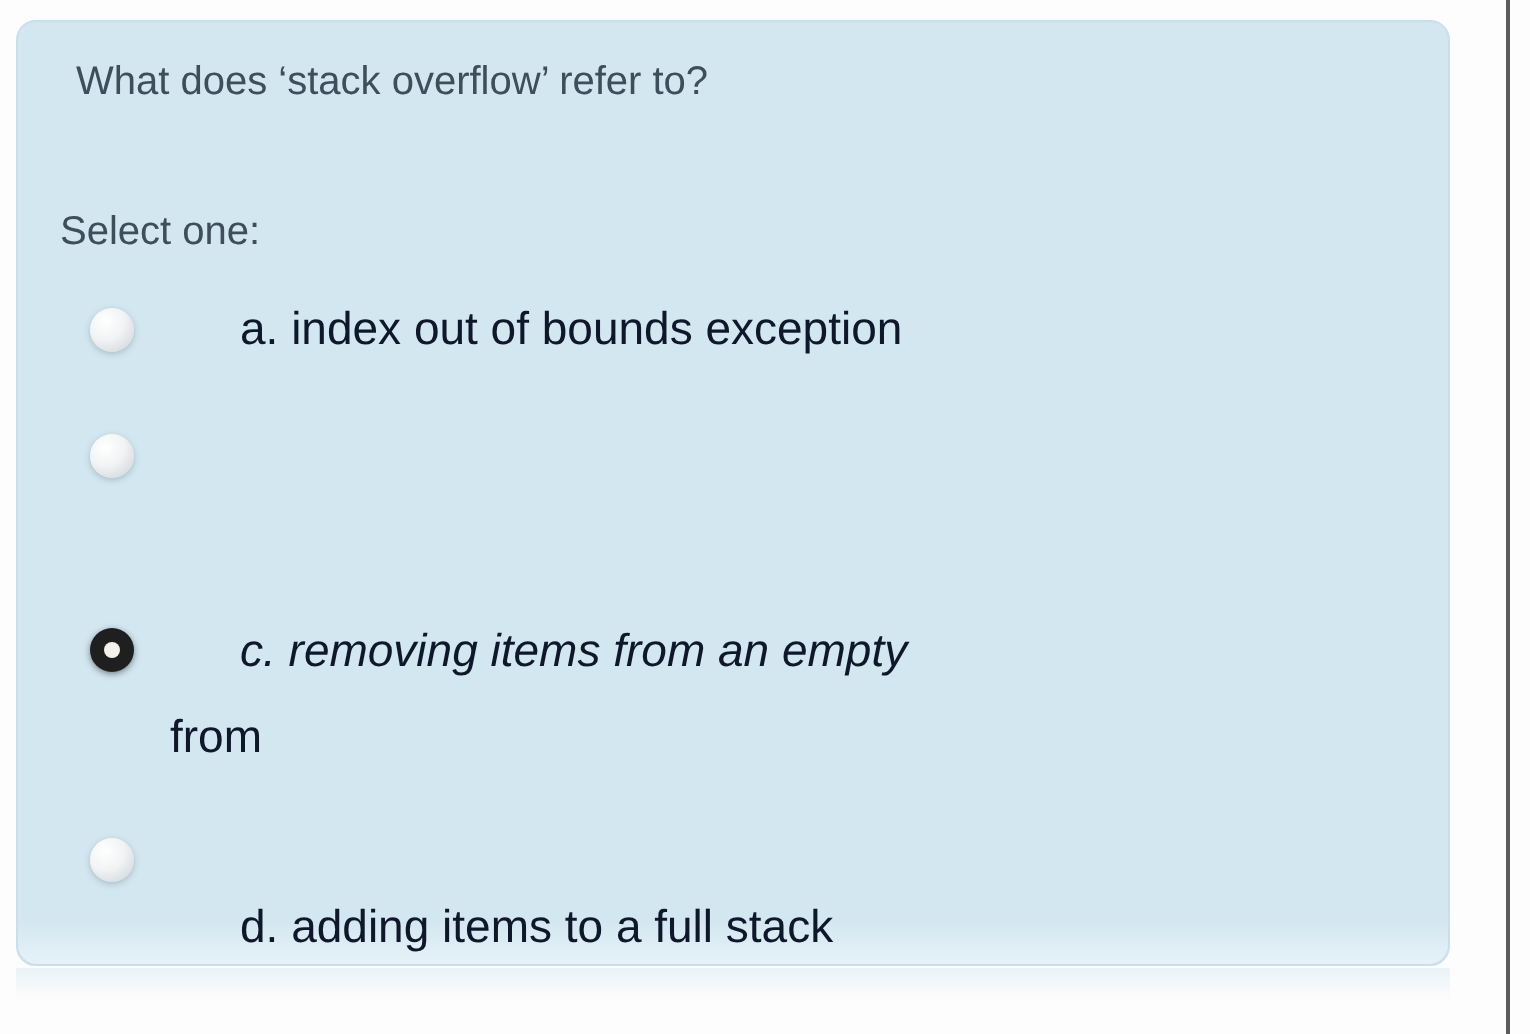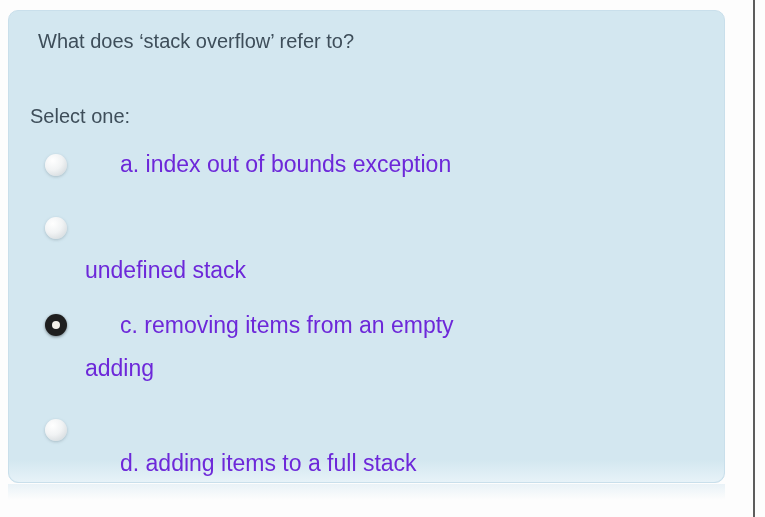--- a/index.html
+++ b/index.html
@@ -87,21 +87,21 @@
     top: 7px;
     width: 8px;
     height: 8px;
     border-radius: 50%;
     background: #f4f1ea;
   }
   .opt-line {
     position: absolute;
     font-size: 23px;
     line-height: 28px;
-    color: #6d28d9;
+    color: #0f172a;
     white-space: nowrap;
     cursor: pointer;
   }
   .vertical-rule {
     position: absolute;
     left: 753px;
     top: 0;
     width: 2px;
     height: 517px;
     background: #5d5d5d;
@@ -116,24 +116,23 @@
   <div class="card-shadow-fade"></div>
 
   <div class="question-text">What does ‘stack overflow’ refer to?</div>
 
   <div class="select-prompt">Select one:</div>
 
   <span class="radio" style="top:154px;"></span>
   <div class="opt-line" style="left:120px; top:150px;">a. index out of bounds exception</div>
 
   <span class="radio" style="top:217px;"></span>
-  <div class="opt-line" style="left:85px; top:256px;">undefined stack</div>
 
   <span class="radio selected" style="top:314px;"></span>
-  <div class="opt-line" style="left:120px; top:311px;">c. removing items from an empty</div>
-  <div class="opt-line" style="left:85px; top:354px;">adding</div>
+  <div class="opt-line" style="left:120px; top:311px;font-style:italic;">c. removing items from an empty</div>
+  <div class="opt-line" style="left:85px; top:354px;">from</div>
 
   <span class="radio" style="top:419px;"></span>
   <div class="opt-line" style="left:120px; top:413px;margin-top:36px;">d. adding items to a full stack</div>
 
   <div class="vertical-rule"></div>
 
 </div>
 
 </body></html>

